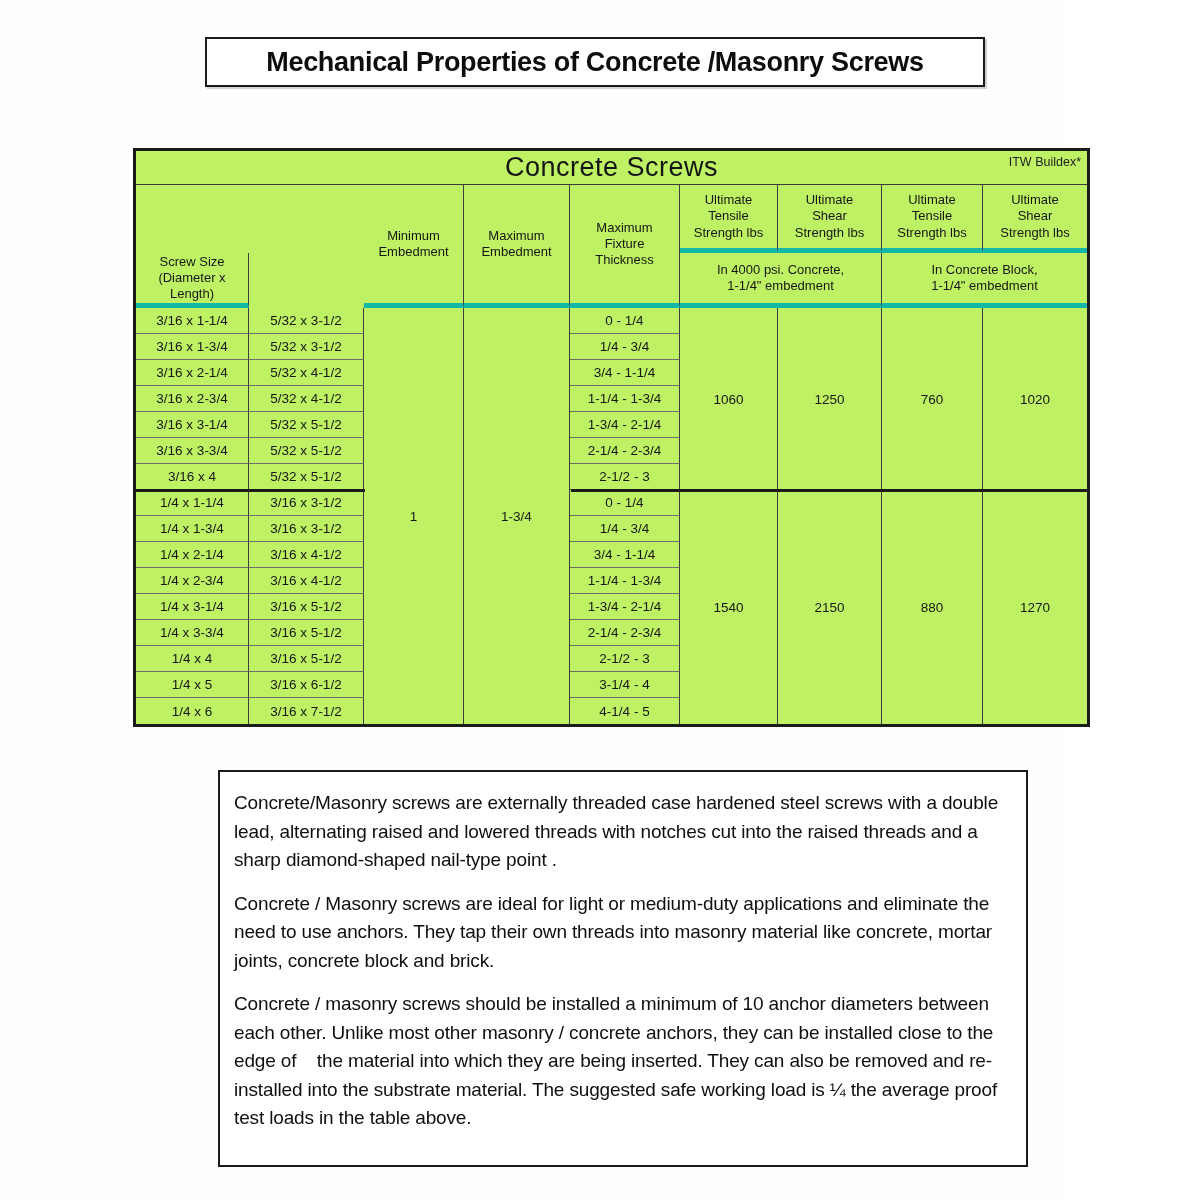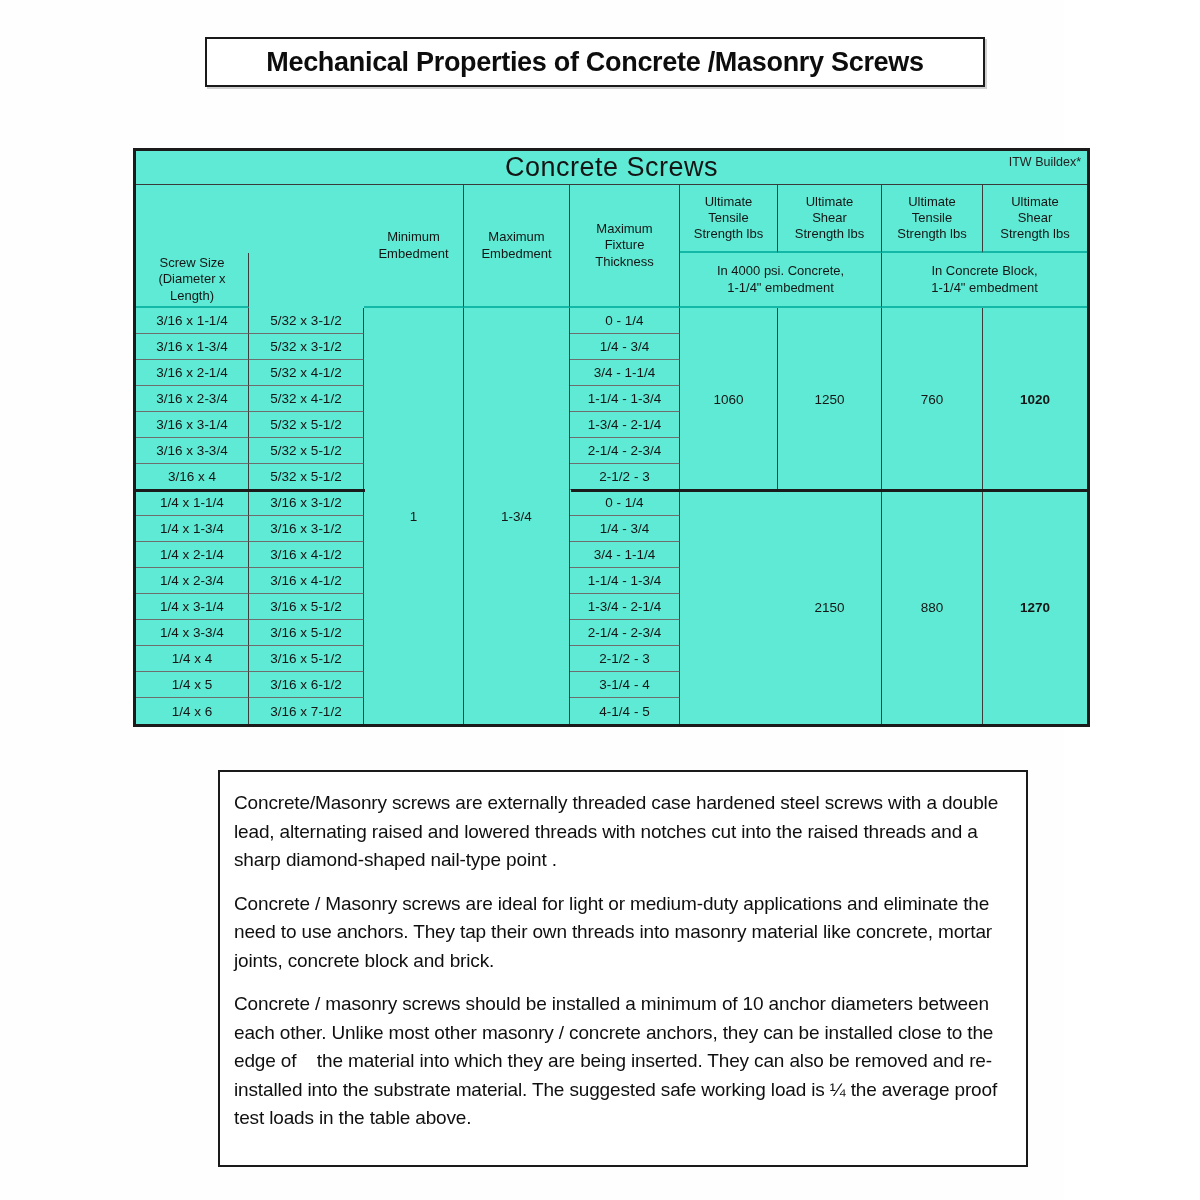--- a/index.html
+++ b/index.html
@@ -14,56 +14,56 @@
     position:absolute; left:205px; top:37px; width:780px; height:50px;
     border:2px solid #1a1a1a; background:#fff;
     box-shadow:2px 2px 0 rgba(0,0,0,0.18);
     display:flex; align-items:center; justify-content:center;
   }
   .title-box h1 { font-size:27px; font-weight:bold; letter-spacing:-0.3px; color:#0d0d0d; }
 
   
   .tbl {
     position:absolute; left:133px; top:148px; width:957px;
-    border:3px solid #1b1b1b; background:#5eead4;
+    border:3px solid #1b1b1b; background:#bef264;
   }
   .tbl-title {
     height:34px; border-bottom:1px solid #3a3a3a; position:relative;
     display:flex; align-items:center; justify-content:center;
   }
   .tbl-title-text { font-size:27px; color:#141414; letter-spacing:0.5px; }
   .brand { position:absolute; right:6px; top:4px; font-size:12.5px; color:#222;padding-left:12px; }
 
   .thead {
     display:grid;
     grid-template-columns:113px 115px 100px 106px 110px 98px 104px 101px 104px;
     grid-template-rows:68px 55px;
     font-size:13px; line-height:1.25;
   }
   .hc {
     display:flex; align-items:center; justify-content:center; text-align:center;
     white-space:pre-line; padding:2px 1px;
-    border-right:1px solid #3d3d3d; border-bottom:2px solid #14b8a6;
+    border-right:1px solid #3d3d3d; border-bottom:5px solid #14b8a6;
   }
   .hc.nr { border-right:none; }
   .hc.row2 { grid-row:2; }
   .hc.span2r { grid-row:1 / 3; }
 
   .tbody {
     position:relative; display:grid;
     grid-template-columns:113px 115px 100px 106px 110px 98px 104px 101px 104px;
     grid-auto-rows:26px;
     font-size:13.5px;
   }
   .bc {
     display:flex; align-items:center; justify-content:center; text-align:right;
     border-right:1px solid #3d3d3d; border-bottom:1px solid #6e6e6e;
   }
   .bc.nb { border-bottom:none; }
-  .bc.nr { border-right:none;font-weight:bold; }
+  .bc.nr { border-right:none; }
   .tall { grid-row:1 / 17; border-bottom:none; }
   .g1 { grid-row:1 / 8; border-bottom:none; }
   .g2 { grid-row:8 / 17; border-bottom:none; }
   .c1{grid-column:1}.c2{grid-column:2}.c3{grid-column:3}.c4{grid-column:4}
   .c5{grid-column:5}.c6{grid-column:6}.c7{grid-column:7}.c8{grid-column:8}.c9{grid-column:9}
   .gdiv { position:absolute; top:181px; height:3px; background:#1b1b1b; z-index:2; }
   .gdiv-left { left:0; width:229px; }
   .gdiv-right { left:435px; right:0; }
 
   
@@ -174,20 +174,21 @@
       <div class="bc c5" style="grid-row:13">2-1/4 - 2-3/4</div>
       <div class="bc c5" style="grid-row:14">2-1/2 - 3</div>
       <div class="bc c5" style="grid-row:15">3-1/4 - 4</div>
       <div class="bc c5 nb" style="grid-row:16">4-1/4 - 5</div>
 
       <div class="bc c6 g1">1060</div>
       <div class="bc c7 g1">1250</div>
       <div class="bc c8 g1">760</div>
       <div class="bc c9 g1 nr">1020</div>
 
+      <div class="bc c6 g2">1540</div>
       <div class="bc c7 g2">2150</div>
       <div class="bc c8 g2">880</div>
       <div class="bc c9 g2 nr">1270</div>
 
       <div class="gdiv gdiv-left"></div>
       <div class="gdiv gdiv-right"></div>
     </div>
   </div>
 
   <div class="notes-box">

